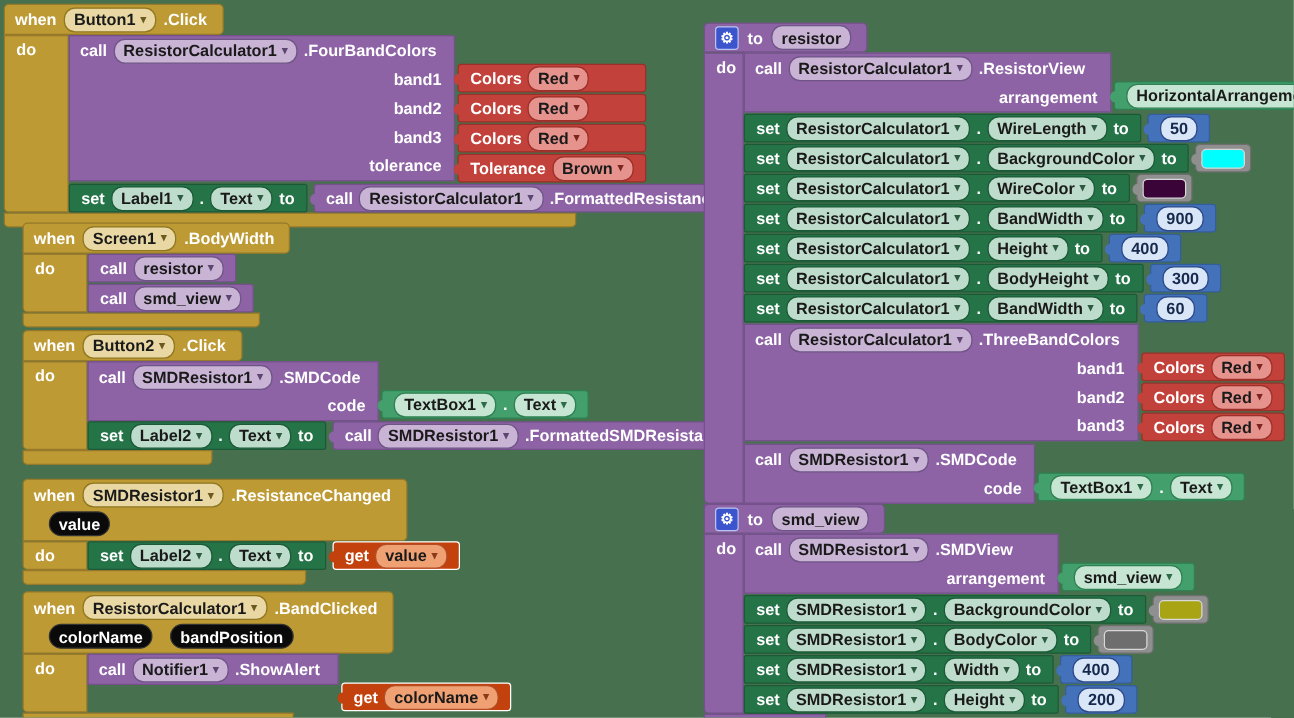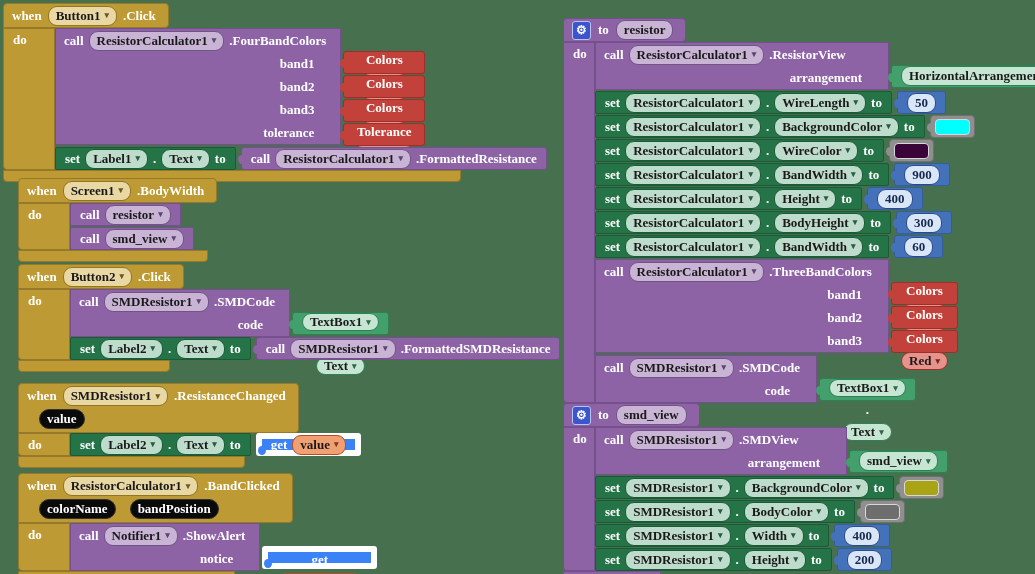--- a/index.html
+++ b/index.html
@@ -1,49 +1,49 @@
 <!DOCTYPE html>
 <html><head>
 <meta charset="utf-8">
 <style>
   html,body{margin:0;padding:0;}
   .canvas{position:relative;width:1035px;height:574px;overflow:hidden;
           font-family:"Liberation Sans",sans-serif;font-weight:bold;font-size:13px;color:#fff;}
-  .block{position:absolute;font-family:Liberation Serif, serif;}
+  .block{position:absolute;}
   
   .gold  {background:#bd9a33;border:1px solid #96792a;}
   .purple{background:#8d63a5;border:1px solid #75508c;}
   .green {background:#257448;border:1px solid #1c5a37;}
   .cgreen{background:#43a06c;border:1px solid #2f8052;}
   .blue  {background:#4472ba;border:1px solid #345d9c;}
   .red   {background:#c2413a;border:1px solid #9c2f29;}
-  .orange{background:#3b82f6;border:6px solid #ffffff;}
+  .orange{background:#c2410c;border:1px solid #ffffff;}
   
   .hdr{display:inline-flex;align-items:center;gap:6px;height:25px;padding:0 12px 0 8px;
        border-radius:4px 4px 4px 0;box-sizing:border-box;}
   .goldwrap{display:inline-block;border-radius:4px 4px 4px 0;padding:0 0 2px 0;}
   .goldwrap .hline{display:flex;align-items:center;gap:6px;height:24px;padding:0 12px 0 8px;}
   .goldwrap .pline{display:flex;align-items:center;gap:14px;height:22px;padding:0 12px 0 20px;}
   .bodyrow{display:flex;align-items:stretch;}
   .gutter{width:52px;flex:none;border-radius:0 0 0 4px;padding:3px 0 0 9px;box-sizing:border-box;}
   .gutter.narrow{width:32px;}
   .stack{display:flex;flex-direction:column;align-items:flex-start;}
   .footer{height:10px;border-radius:0 0 4px 4px;}
   .row{display:flex;align-items:center;}
   .stub{display:inline-flex;align-items:center;gap:5px;height:23px;padding:0 9px;box-sizing:border-box;border-radius:2px;text-align:center;}
   .vblock{position:relative;display:inline-flex;align-items:center;gap:5px;height:23px;padding:0 9px;margin-left:5px;
           box-sizing:border-box;border-radius:3px;}
   .vblock:before{content:"";position:absolute;left:-4px;top:7px;width:8px;height:9px;border-radius:50%;background:inherit;}
   
   .callargs{display:flex;align-items:flex-start;}
   .panel{display:flex;flex-direction:column;width:max-content;}
   .ptitle{display:flex;align-items:center;gap:5px;height:23px;padding:0 14px 0 8px;}
-  .pargname{height:23px;display:flex;align-items:center;justify-content:flex-end;padding-right:26px;align-self:stretch;}
+  .pargname{height:23px;display:flex;align-items:center;justify-content:flex-end;padding-right:10px;align-self:stretch;}
   .vcol{display:flex;flex-direction:column;margin-left:2px;}
-  .vcol .vblock{margin:0 0 1px 0;flex-direction:column;}
+  .vcol .vblock{margin:0 0 1px 0;}
   
   .pill{display:inline-flex;align-items:center;gap:4px;height:18px;padding:0 7px;border-radius:9px;
         color:#1a1a1a;white-space:nowrap;}
   .pill .dd{font-size:9px;line-height:1;}
   .pill.gld{background:#e9d8a4;border:1px solid #8f7620;} .pill.gld .dd{color:#6b5a20;}
   .pill.lav{background:#c9b4d6;border:1px solid #6e5585;} .pill.lav .dd{color:#5c4670;}
   .pill.mnt{background:#bedccb;border:1px solid #1c5a37;} .pill.mnt .dd{color:#2c5a40;}
   .pill.mnt2{background:#c6e6d3;border:1px solid #2f8052;} .pill.mnt2 .dd{color:#2c6a48;}
   .pill.pnk{background:#e6938d;border:1px solid #9c2f29;} .pill.pnk .dd{color:#7c2420;}
   .pill.org{background:#f0a173;border:1px solid #b24d24;} .pill.org .dd{color:#8a3a18;}
@@ -310,21 +310,20 @@
         <div class="callargs">
           <div class="panel purple">
             <div class="ptitle">
               <span>call</span>
               <span class="pill lav">
                   <span>Notifier1</span>
                   <span class="dd">▾</span>
                 </span>
               <span>.ShowAlert</span>
             </div>
-            <div class="pargname">notice</div>
           </div>
           <div class="vcol" style="margin-top:23px;">
             <div class="vblock orange">
               <span>get</span>
               <span class="pill org">
                   <span>colorName</span>
                   <span class="dd">▾</span>
                 </span>
             </div>
           </div>

